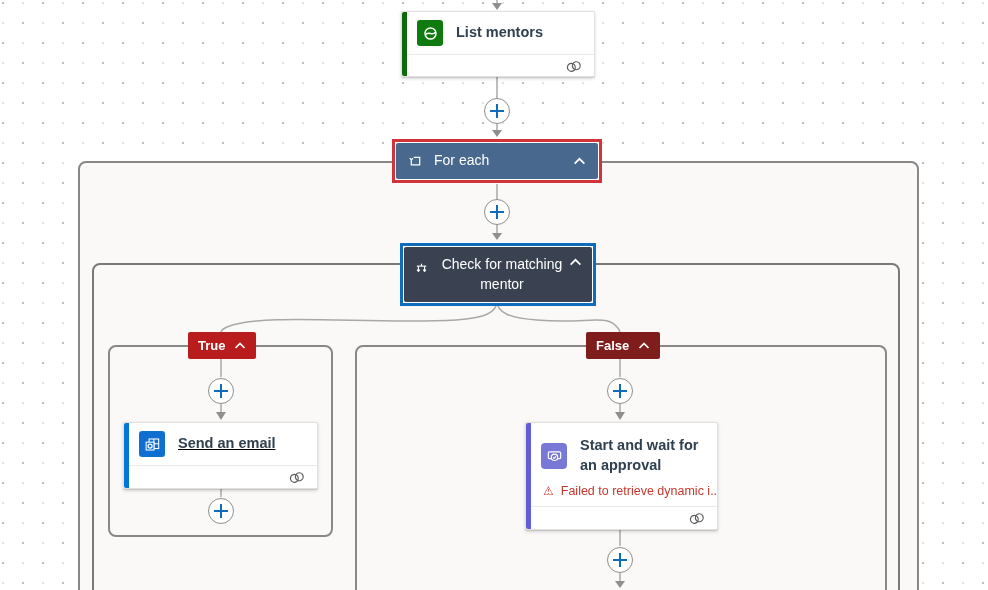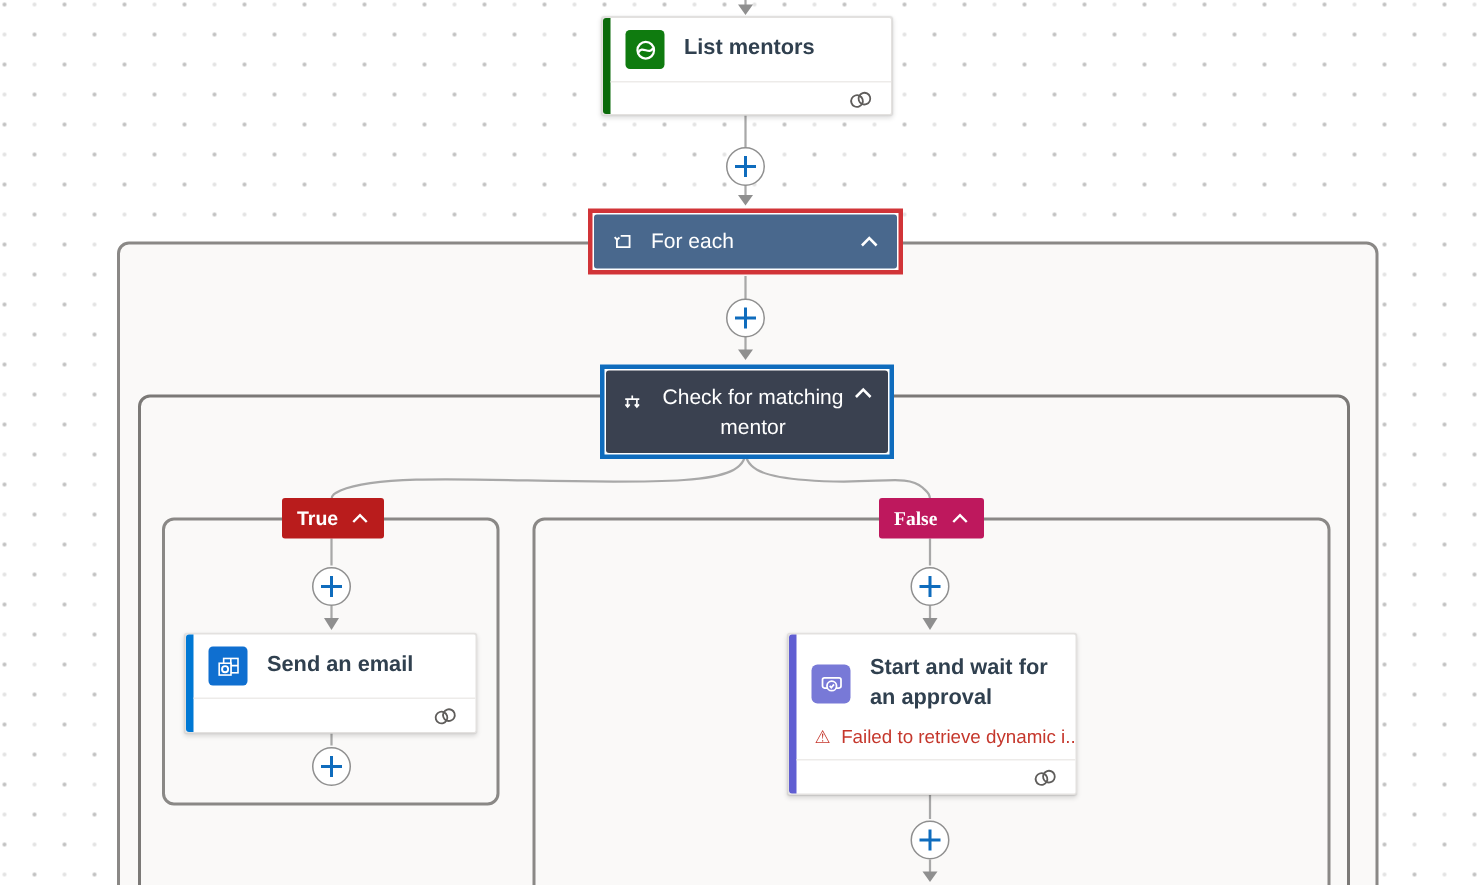--- a/index.html
+++ b/index.html
@@ -56,21 +56,21 @@
   .scope-header.cond .scope-icon { margin-top:7px; }
   .scope-title { font-size:14px; font-weight:400; flex:1; line-height:1.4; }
   .scope-header.cond .scope-title { padding-right:18px;text-align:center; }
   .scope-header.cond .chevron { position:absolute; top:11px; right:10px; }
   .scope-icon, .chevron { flex:none; display:flex; align-items:center; cursor:pointer; }
 
   
   .branch-label { position:absolute; height:27px; display:flex; align-items:center; gap:9px; padding:0 10px;
                   color:#fff; font-size:13px; font-weight:700; border-radius:2px; z-index:3; cursor:pointer; }
   .branch-true  { background:#b91c1c; }
-  .branch-false { background:#be185d;font-family:Liberation Serif, serif; }
+  .branch-false { background:#7f1d1d; }
 
   .link-icon { display:flex; cursor:pointer; }
 </style>
 </head>
 <body>
 
 <div class="canvas">
 
   <div class="container" style="left:78px; top:161px; width:841px; height:460px;"></div>
   <div class="container inner" style="left:92px; top:263px; width:808px; height:360px;"></div>
@@ -190,21 +190,21 @@
   </div>
   <div class="branch-label branch-false" style="left:586px; top:332px;">
     <span>False</span>
     <span class="chevron">
       <svg width="12" height="8" viewBox="0 0 12 8" fill="none" stroke="#fff" stroke-width="1.6">
           <path d="M1.5 6 L6 1.5 L10.5 6"></path>
         </svg>
     </span>
   </div>
 
-  <div class="card" style="left:123px; top:422px; width:195px; height:67px;">
+  <div class="card" style="left:123px; top:422px; width:195px; height:67px;text-decoration:underline;">
     <div class="accent" style="background:#0078d4;"></div>
     <div class="card-inner">
       <div class="card-row">
         <span class="action-icon" style="background:#0f6fd0;">
           <svg width="17" height="17" viewBox="0 0 16 16">
             <g fill="none" stroke="#fff" stroke-width="1">
               <rect x="4.8" y="2.8" width="9" height="9"></rect>
               <line x1="9.3" y1="2.8" x2="9.3" y2="11.8"></line>
                 <line x1="4.8" y1="7.3" x2="13.8" y2="7.3"></line>
             </g>

